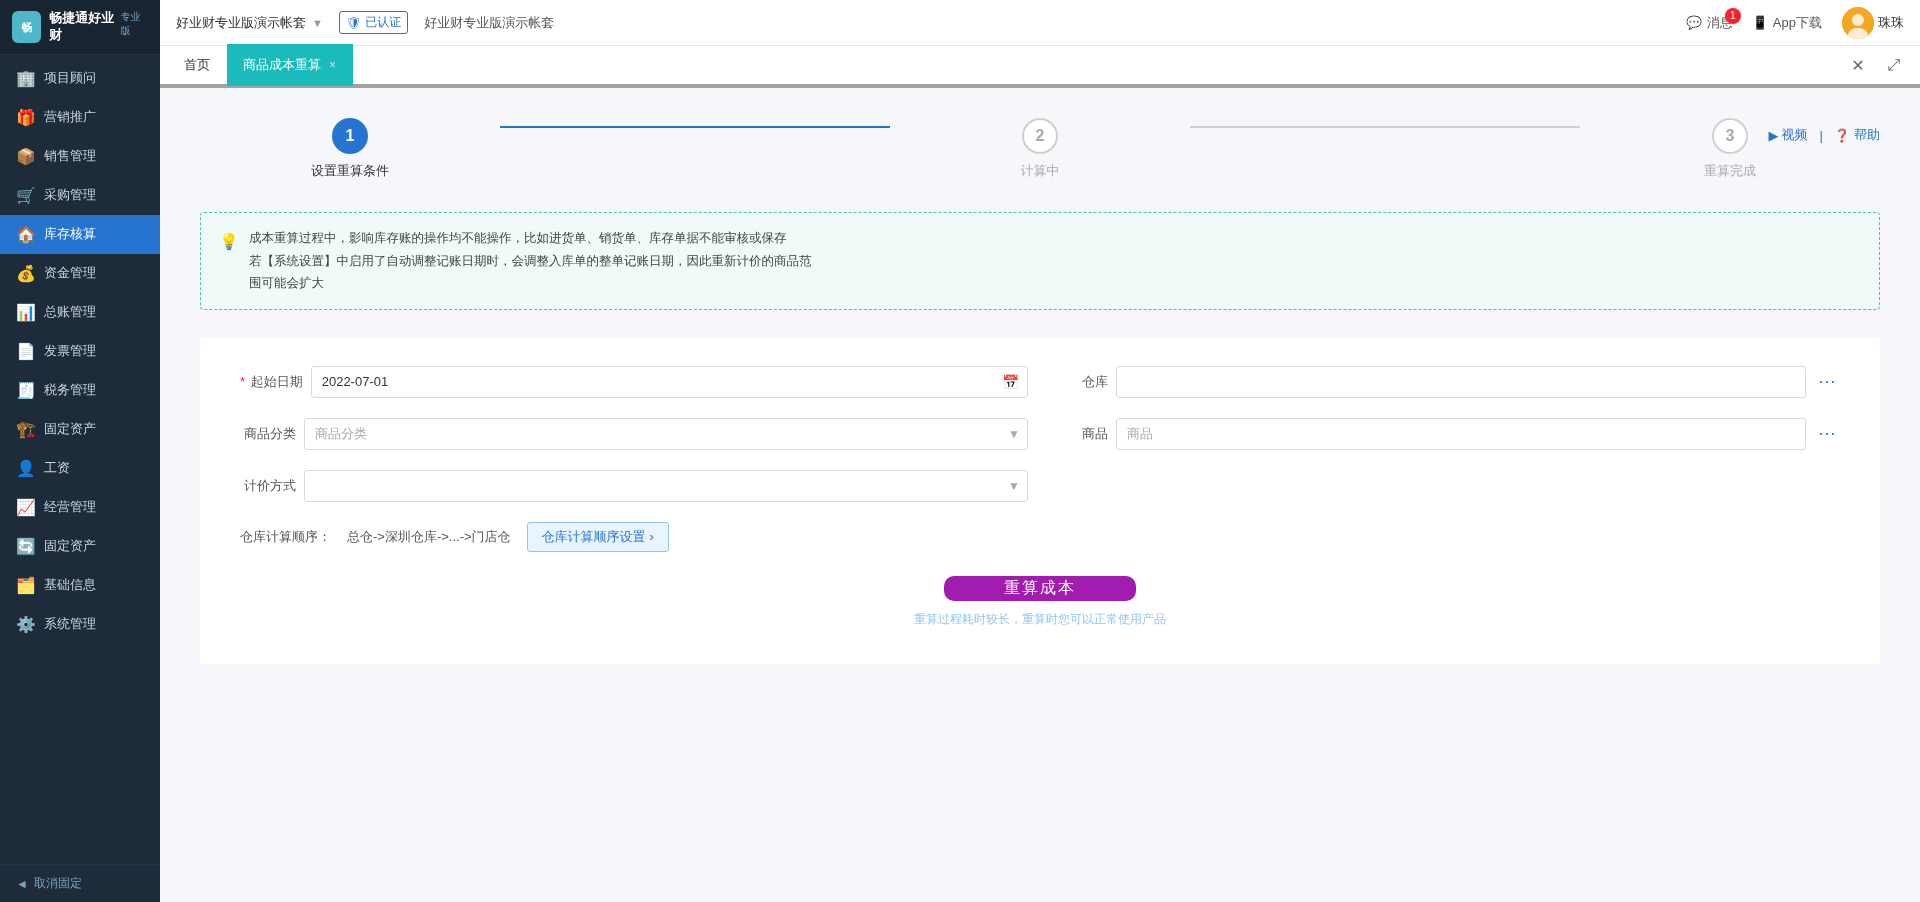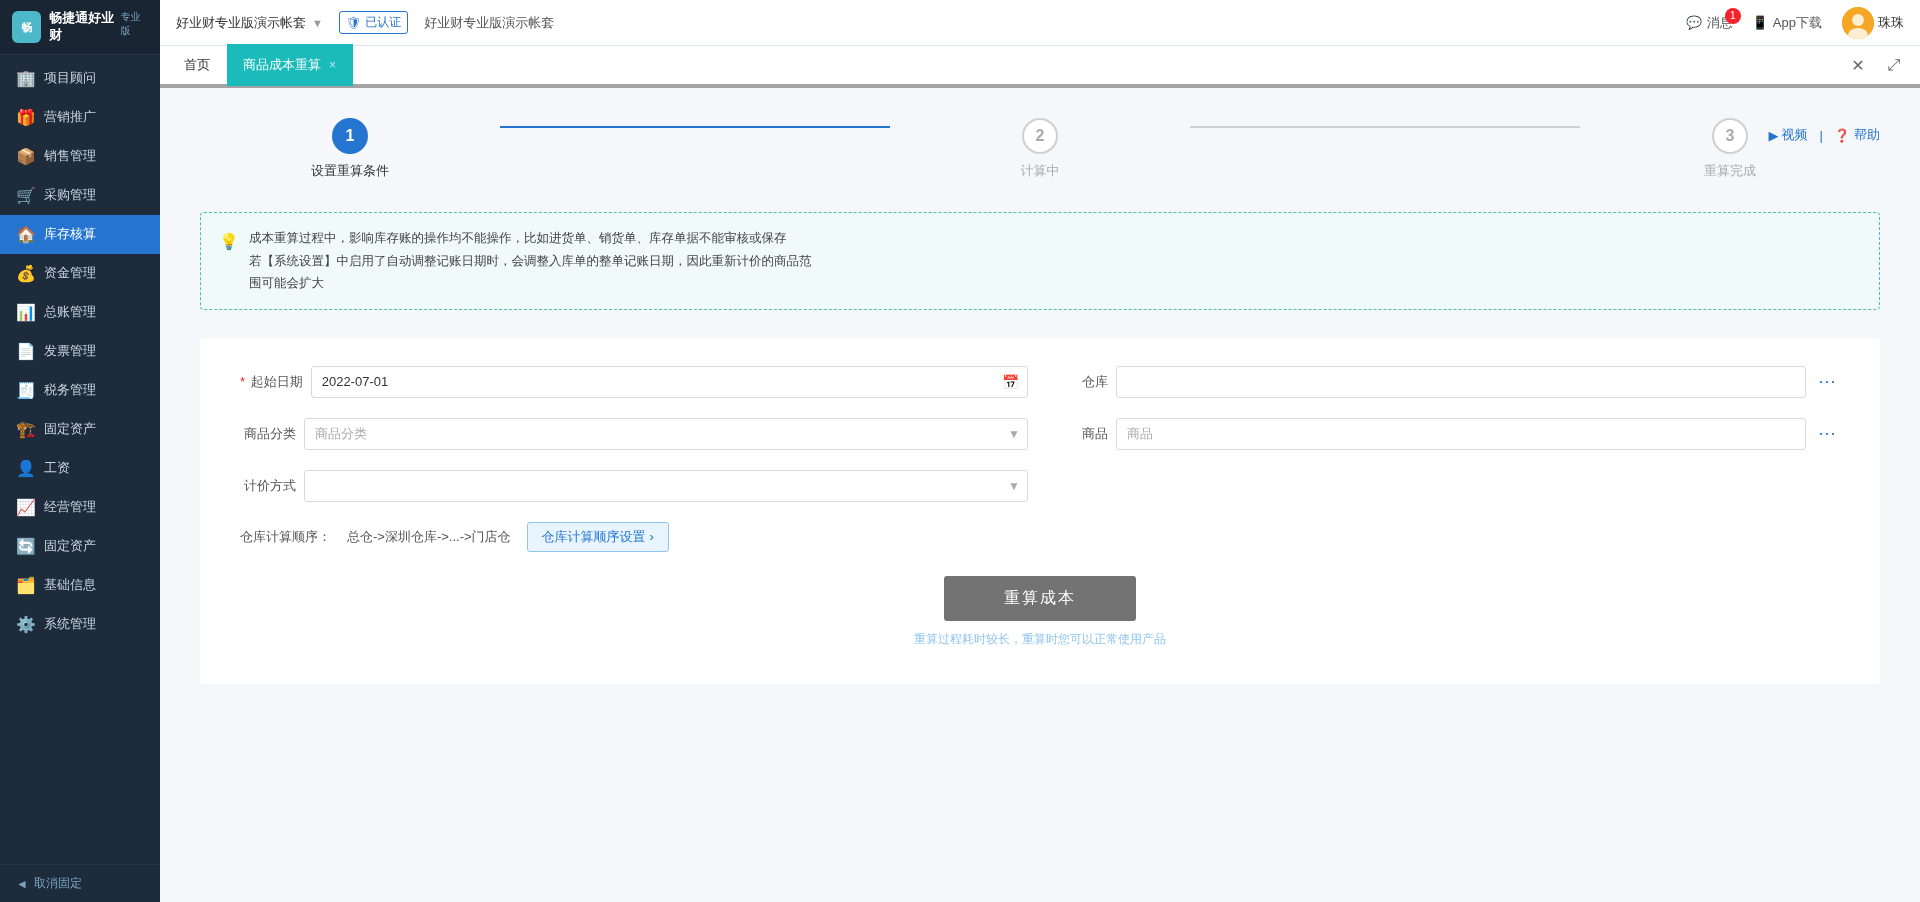--- a/index.html
+++ b/index.html
@@ -377,26 +377,26 @@
       padding: 5px 14px;
       cursor: pointer;
       display: flex;
       align-items: center;
       gap: 4px;
     }
 
     
     .recalc-wrap { display: flex; flex-direction: column; align-items: center; gap: 10px; margin-top: 16px; }
     .recalc-btn {
-      background: #737373;
+      background: #a21caf;
       color: #fff;
       border: none;
-      border-radius: 3px;
+      border-radius: 10px;
       font-size: 16px;
-      padding: 12px 60px;
+      padding: 2px 60px;
       cursor: pointer;
       letter-spacing: 2px;
     }
     .recalc-hint { color: #90c5f0; font-size: 12px; }
 
     
     .content::-webkit-scrollbar { width: 6px; }
     .content::-webkit-scrollbar-thumb { background: #c8d4e0; border-radius: 3px; }
   </style>
 </head>

